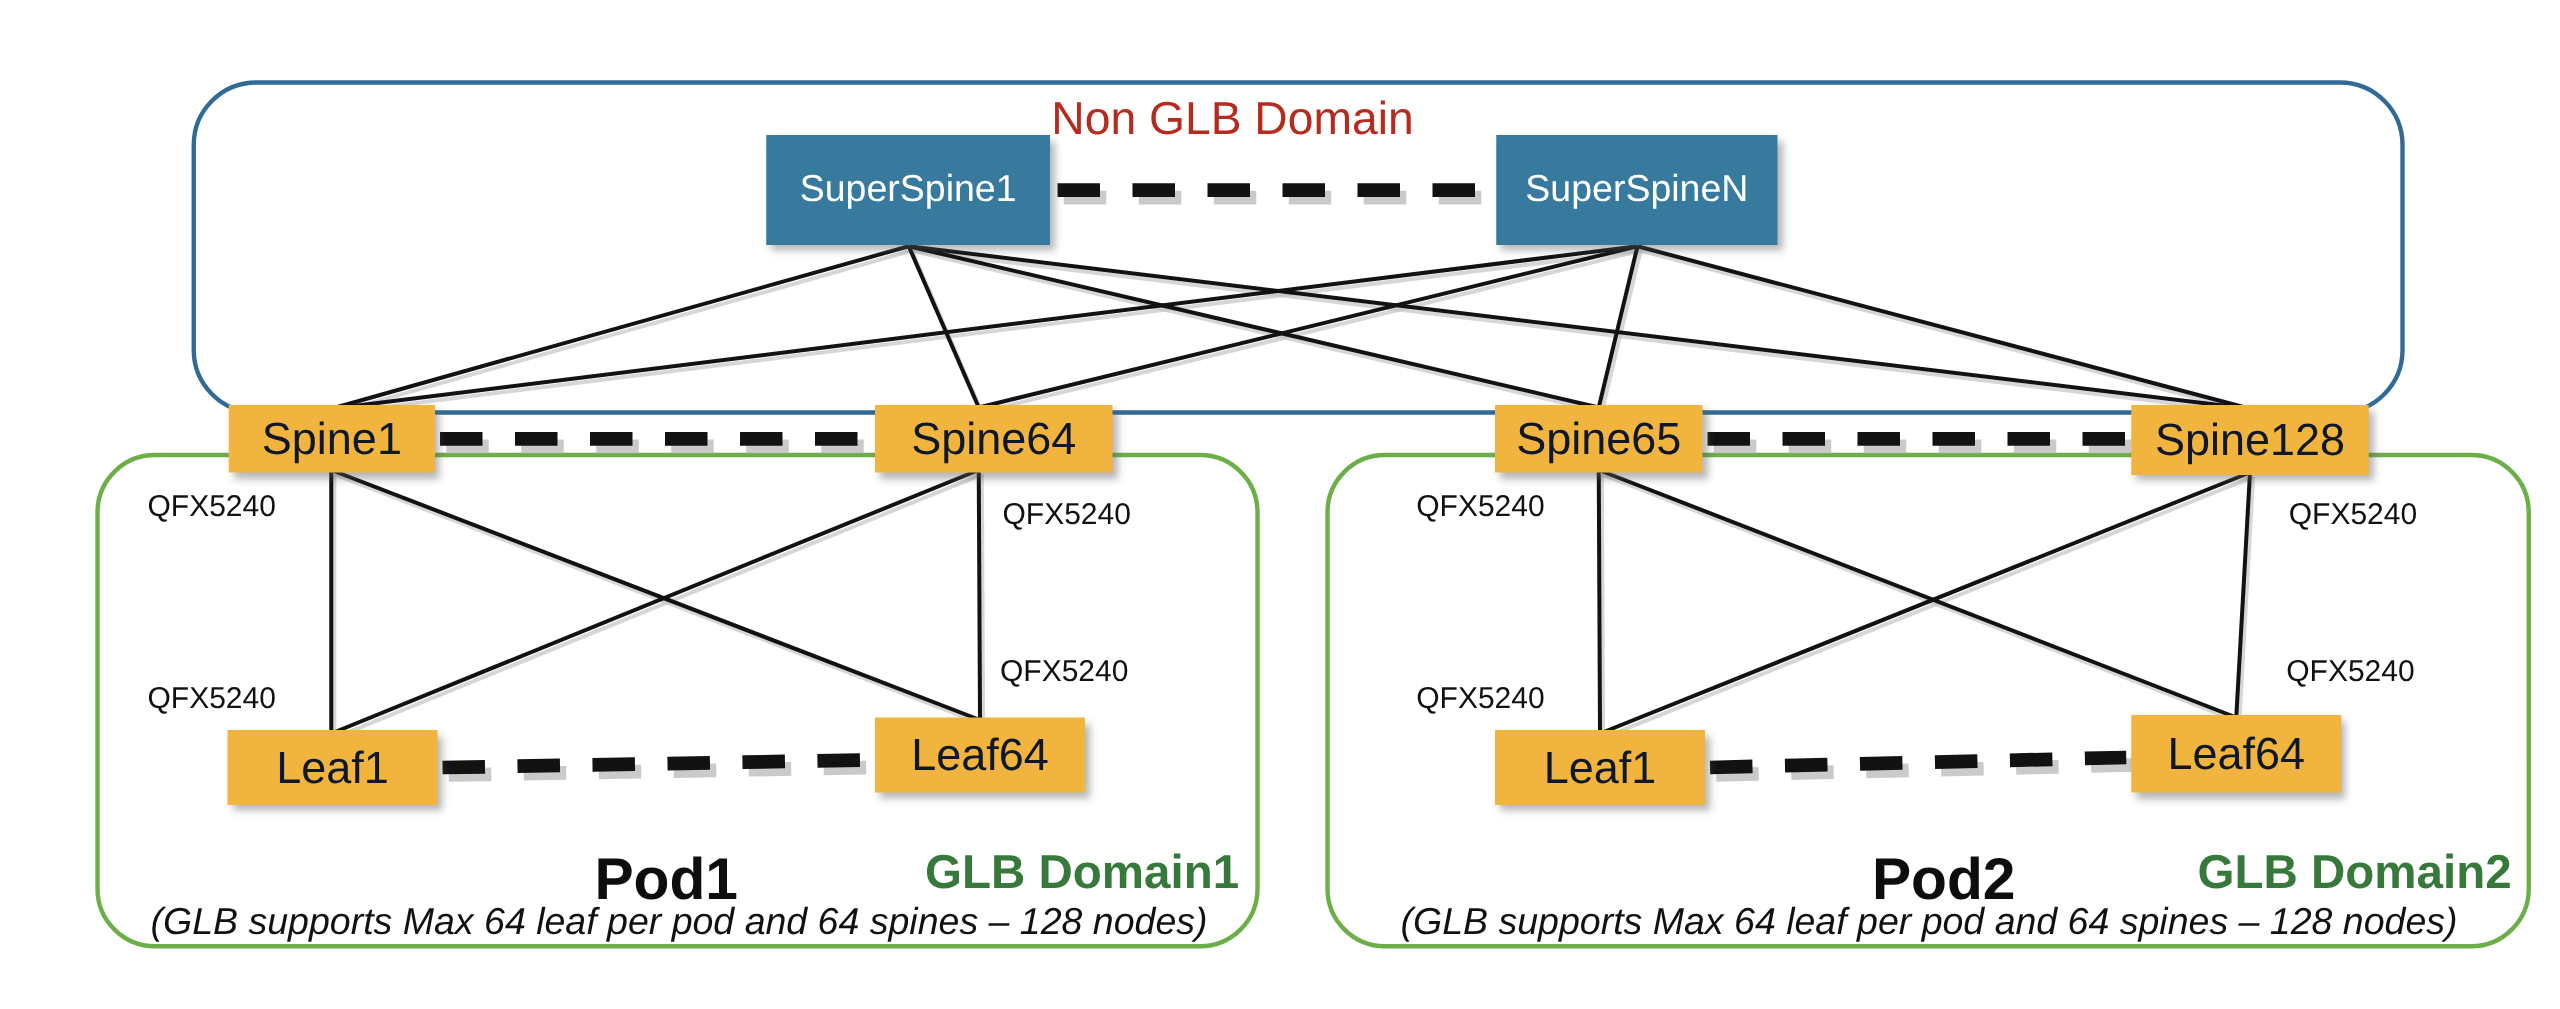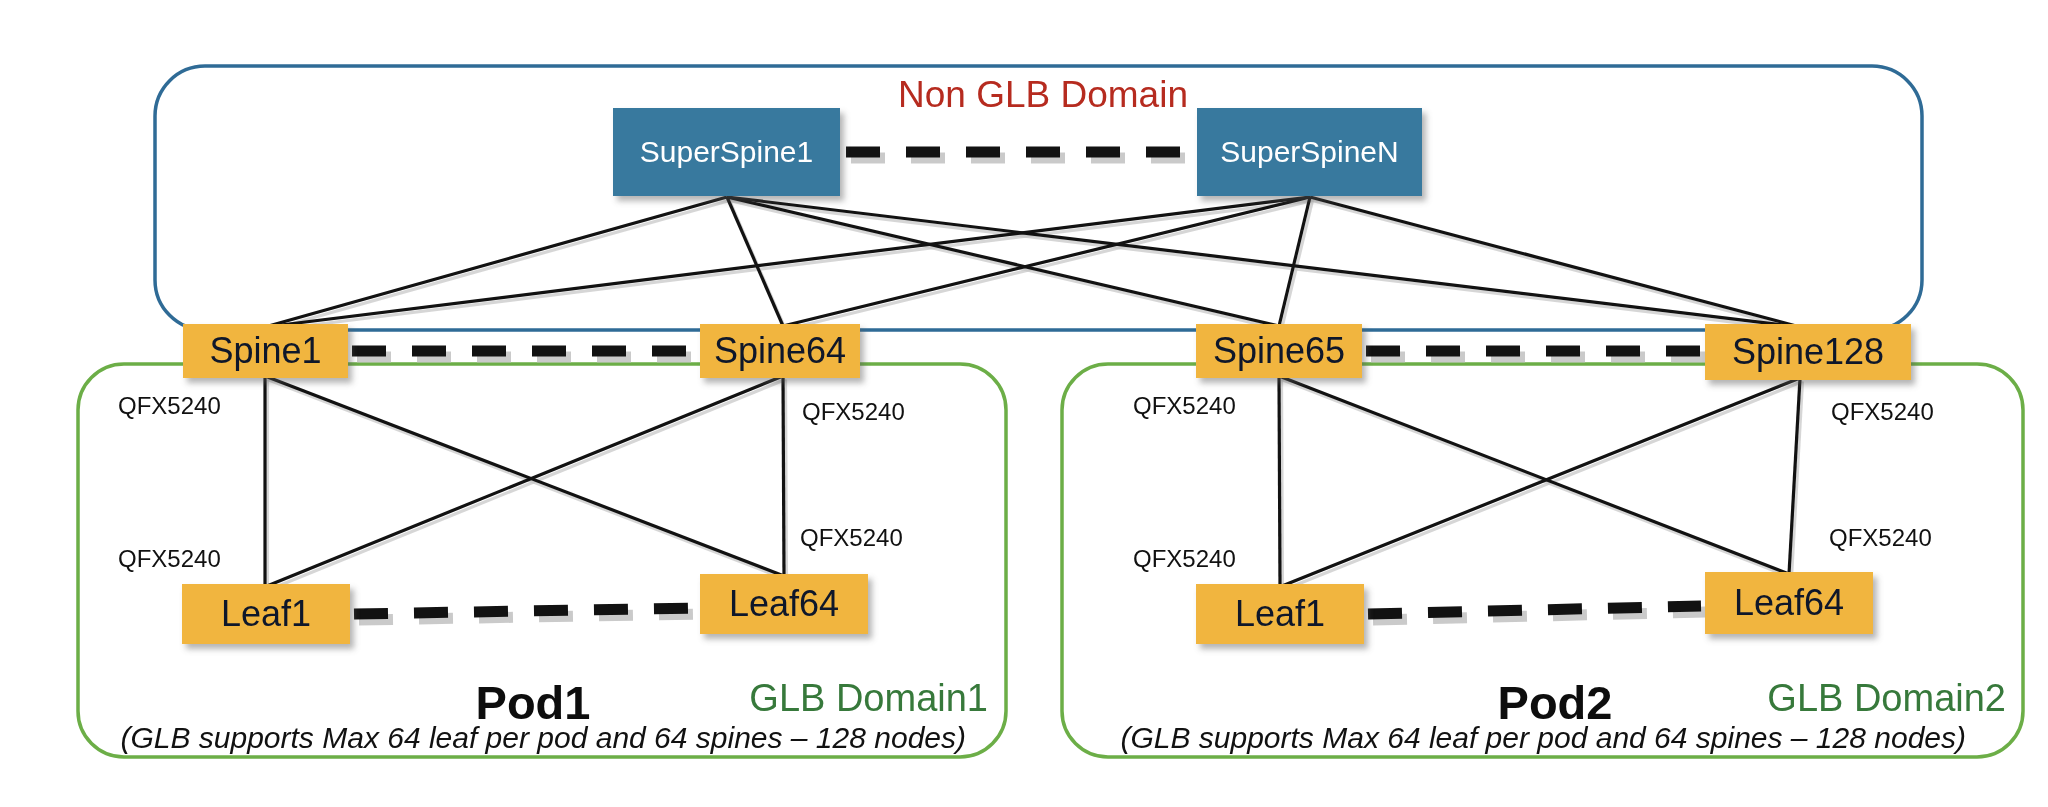--- a/index.html
+++ b/index.html
@@ -39,21 +39,21 @@
   }
 
   
   .label{position:absolute;z-index:4;white-space:nowrap;}
   .title-red{
     color:var(--title_red,#B62B1F);
     font-size:37px;text-align:center;
   }
   .qfx{font-size:24px;color:#111;}
   .pod-name{font-size:47px;font-weight:bold;color:#0d0d0d;text-align:center;}
-  .glb-domain{font-size:38px;font-weight:normal;color:var(--glb_domain_green,#37793B);text-align:right;}
+  .glb-domain{font-size:38px;font-weight:bold;color:var(--glb_domain_green,#37793B);text-align:right;}
   .pod-caption{font-size:30px;font-style:italic;color:#111;text-align:right;}
 </style>
 </head>
 <body>
 
 <div class="stage">
 
   <svg class="wires" width="2048" height="807" viewBox="0 0 2048 807">
 
     <rect class="domain-border" x="155" y="66" width="1767" height="264" rx="50"></rect>
@@ -108,45 +108,45 @@
   <div class="node superspine" style="left:613px;top:108px;width:227px;height:88px">
     <span>SuperSpine1</span>
   </div>
   <div class="node superspine" style="left:1197px;top:108px;width:225px;height:88px">
     <span>SuperSpineN</span>
   </div>
 
   <div class="node orange" style="left:183px;top:324px;width:165px;height:54px">
     <span>Spine1</span>
   </div>
-  <div class="node orange" style="left:700px;top:324px;width:160px;height:54px">
+  <div class="node orange" style="left:700px;top:324px;width:190px;height:54px">
     <span>Spine64</span>
   </div>
   <div class="node orange" style="left:1196px;top:324px;width:166px;height:54px">
     <span>Spine65</span>
   </div>
-  <div class="node orange" style="left:1705px;top:324px;width:206px;height:56px">
+  <div class="node orange" style="left:1705px;top:324px;width:190px;height:56px">
     <span>Spine128</span>
   </div>
 
   <div class="node orange" style="left:182px;top:584px;width:168px;height:60px">
     <span>Leaf1</span>
   </div>
   <div class="node orange" style="left:700px;top:574px;width:168px;height:60px">
     <span>Leaf64</span>
   </div>
 
   <div class="node orange" style="left:1196px;top:584px;width:168px;height:60px">
     <span>Leaf1</span>
   </div>
   <div class="node orange" style="left:1705px;top:572px;width:168px;height:62px">
     <span>Leaf64</span>
   </div>
 
-  <div class="label title-red" style="left:893px;top:74px;width:300px">Non GLB Domain</div>
+  <div class="label title-red" style="left:836px;top:74px;width:300px">Non GLB Domain</div>
 
   <div class="label qfx" style="left:118px;top:392px">QFX5240</div>
   <div class="label qfx" style="left:802px;top:398px">QFX5240</div>
   <div class="label qfx" style="left:118px;top:545px">QFX5240</div>
   <div class="label qfx" style="left:800px;top:524px">QFX5240</div>
 
   <div class="label qfx" style="left:1133px;top:392px">QFX5240</div>
   <div class="label qfx" style="left:1831px;top:398px">QFX5240</div>
   <div class="label qfx" style="left:1133px;top:545px">QFX5240</div>
   <div class="label qfx" style="left:1829px;top:524px">QFX5240</div>

